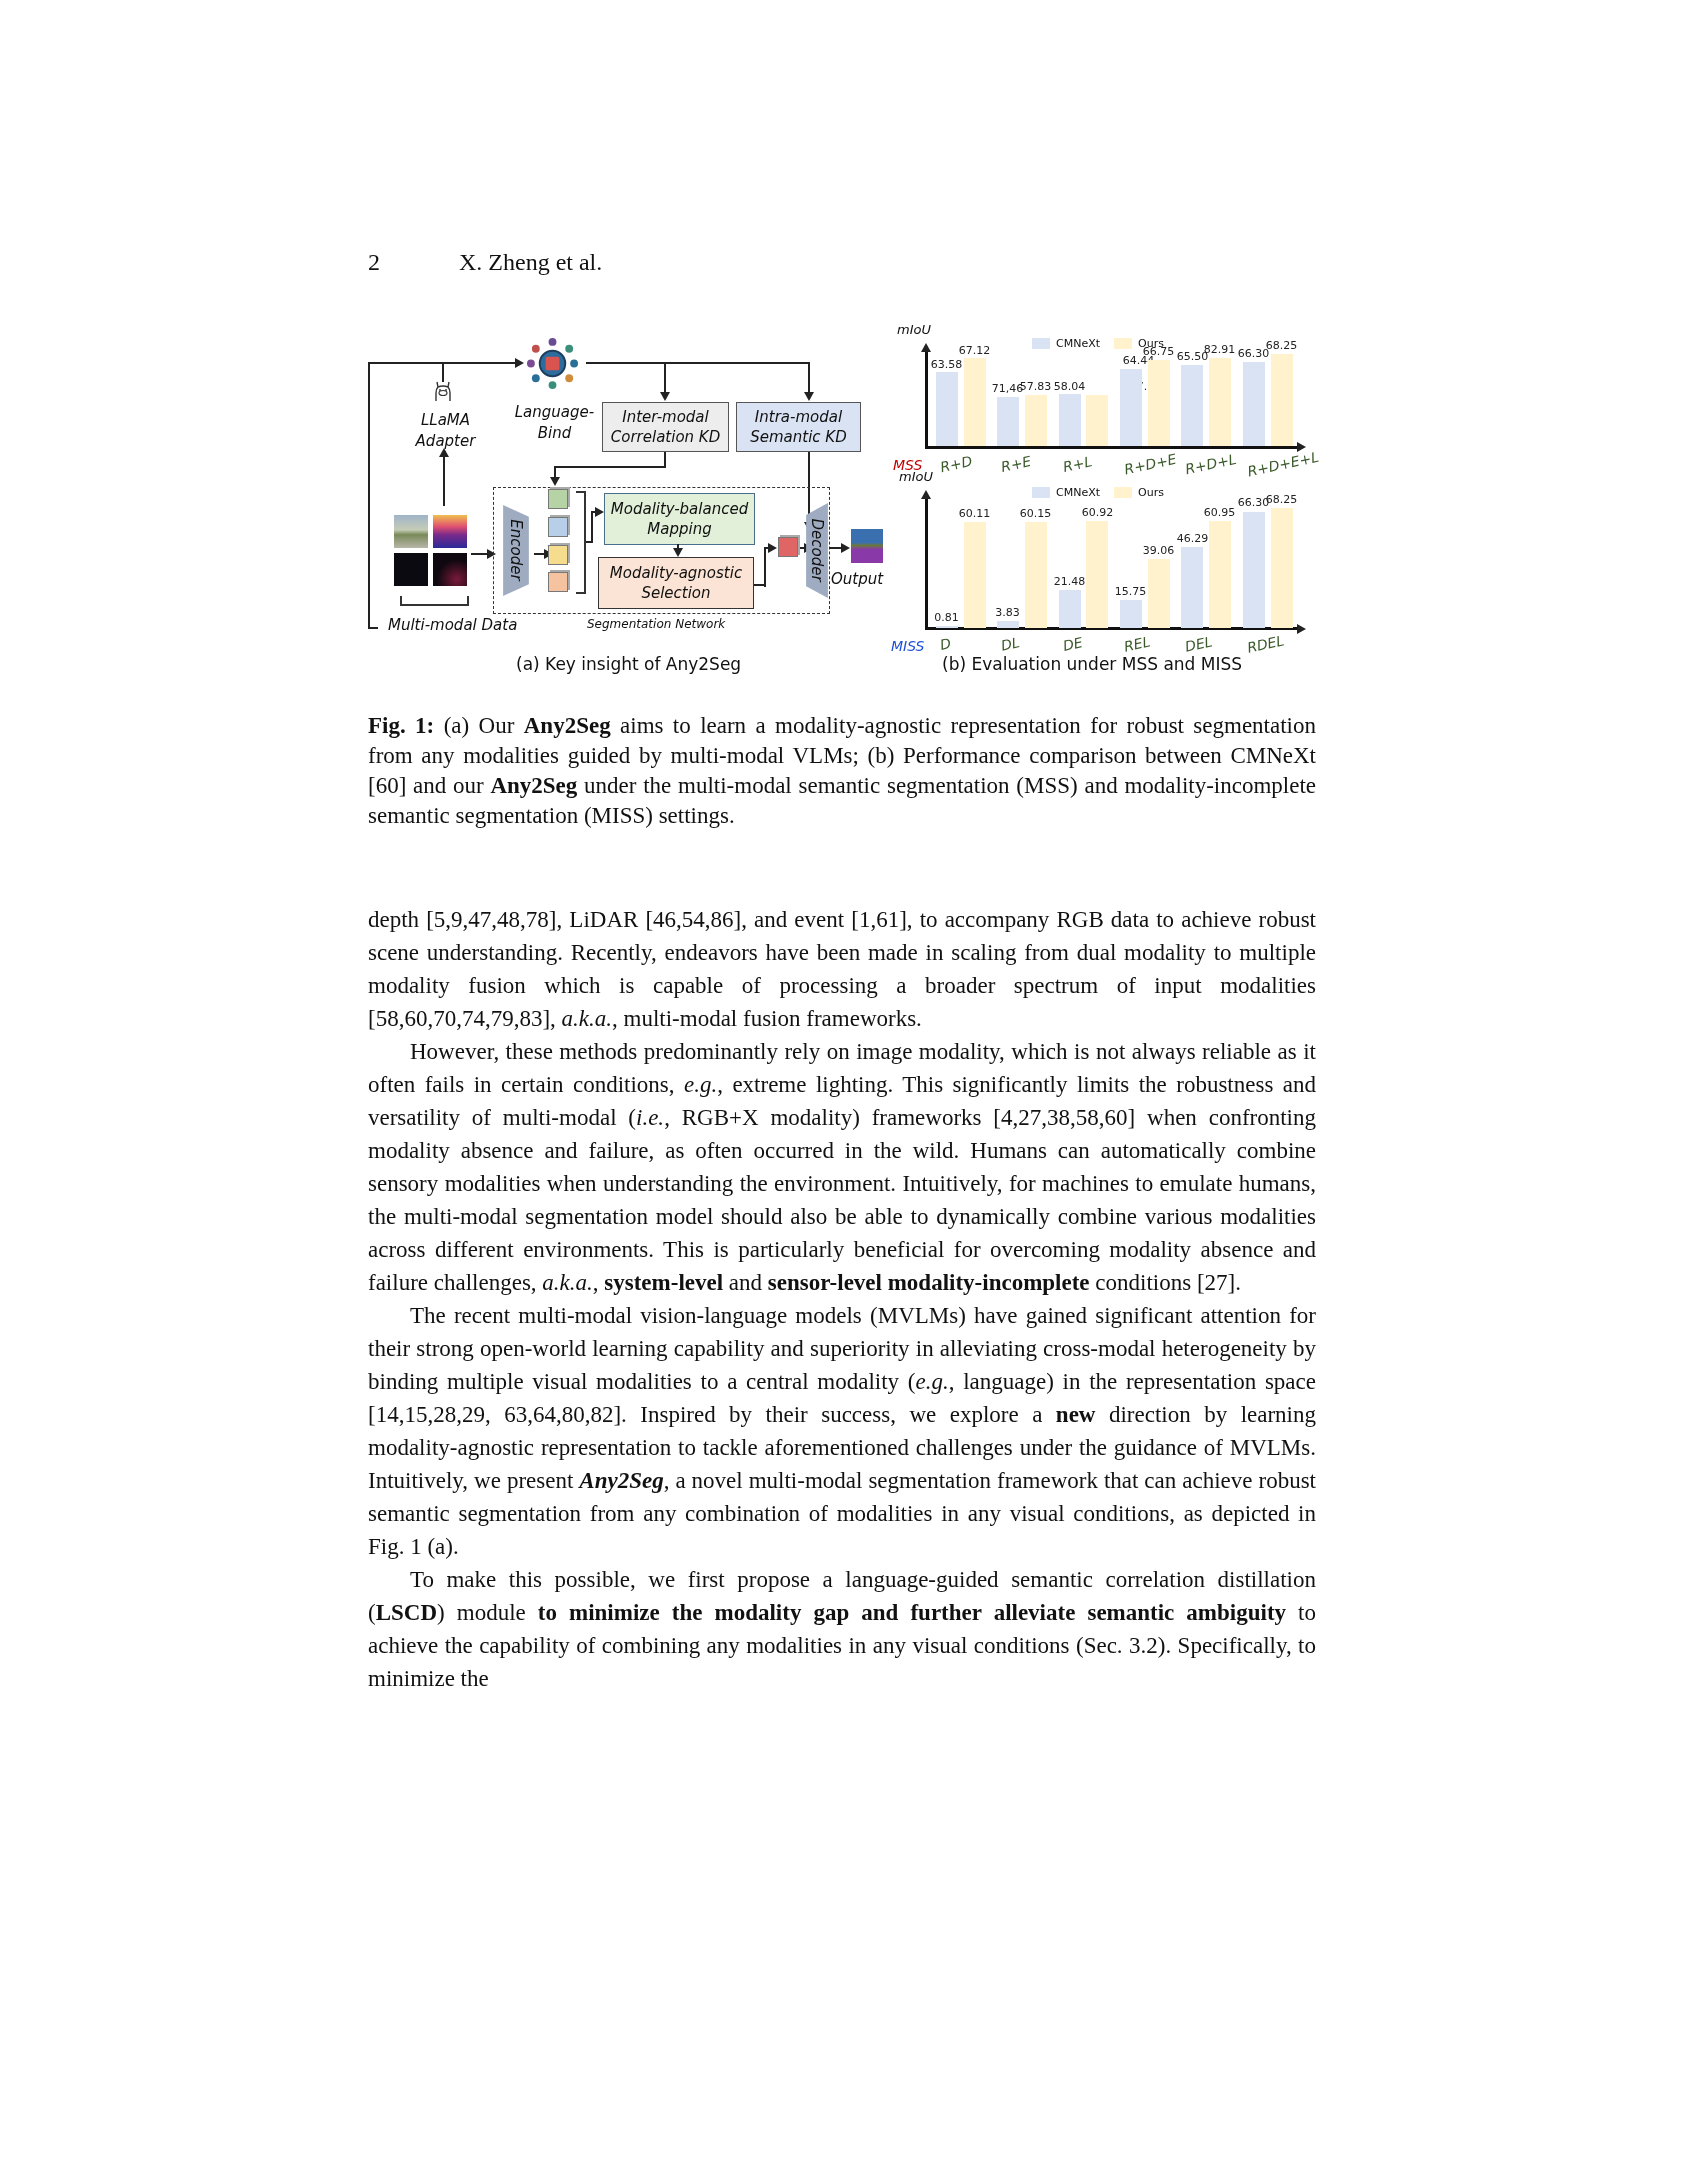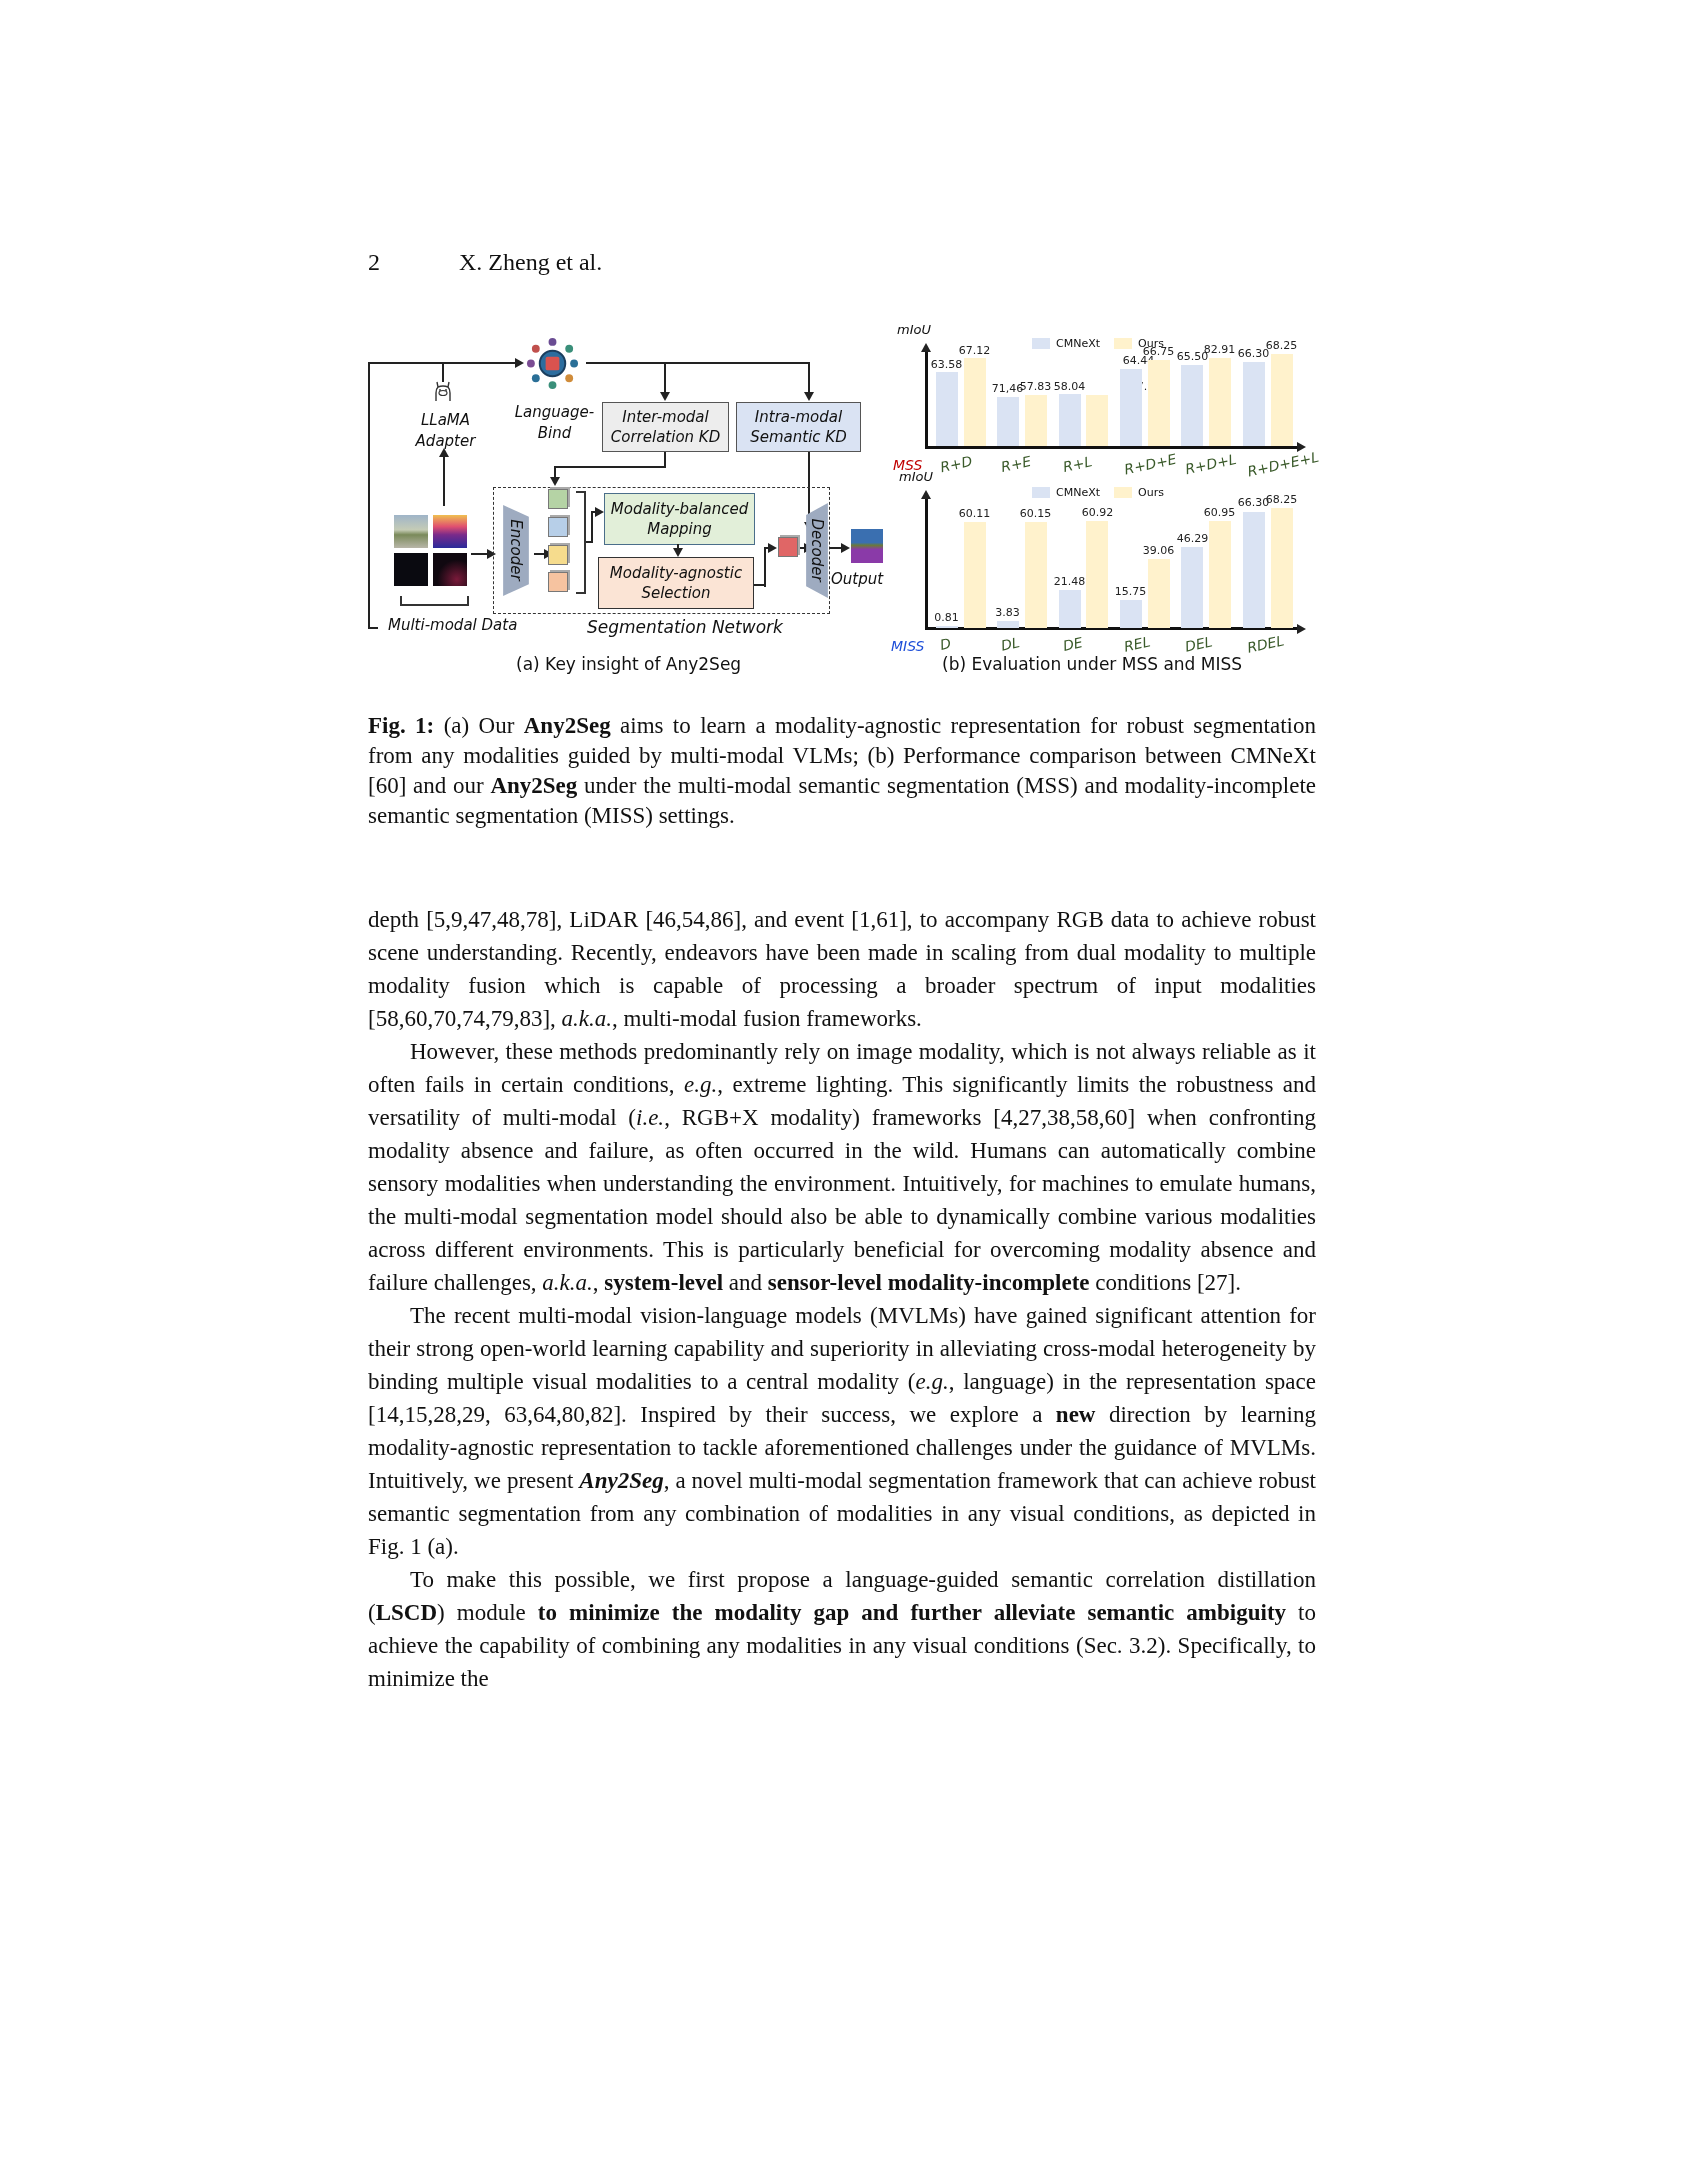--- a/index.html
+++ b/index.html
@@ -125,21 +125,21 @@
       <div class="abs" style="left:0;top:38px;width:34px;height:33px;background:#0a0a10;"></div>
       <div class="abs" style="left:39px;top:38px;width:34px;height:33px;background:radial-gradient(circle at 70% 80%,#7a1a3a 0%,#100810 55%);"></div>
     </div>
     <div class="abs" style="left:34px;top:279px;width:65px;height:8px;border:2px solid #333;border-top:none;"></div>
     <div class="abs it" style="left:22px;top:299px;font-size:15px;white-space:nowrap;">Multi-modal Data</div>
 
     <div class="line" style="left:105px;top:236px;width:18px;height:2px;"></div>
     <div class="arrowR" style="left:121px;top:232px;"></div>
 
     <div class="abs" style="left:127px;top:170px;width:335px;height:125px;border:1.5px dashed #333;"></div>
-    <div class="abs it" style="left:221px;top:300px;font-size:17px;white-space:nowrap;">Segmentation Network</div>
+    <div class="abs it" style="left:221px;top:300px;font-size:12px;white-space:nowrap;">Segmentation Network</div>
 
     <div class="trap" style="left:137px;top:188px;width:26px;height:91px;">
       <svg width="26" height="91" viewBox="0 0 26 92">
           <polygon points="0,0 26,12 26,80 0,92" fill="#9eabc0"></polygon>
         </svg>
       <div class="abs it" style="left:-33px;top:36px;width:91px;text-align:center;font-size:15px;transform:rotate(90deg);">Encoder</div>
     </div>
     <div class="line" style="left:168px;top:236px;width:12px;height:2px;"></div>
     <div class="arrowR" style="left:178px;top:232px;"></div>
 

